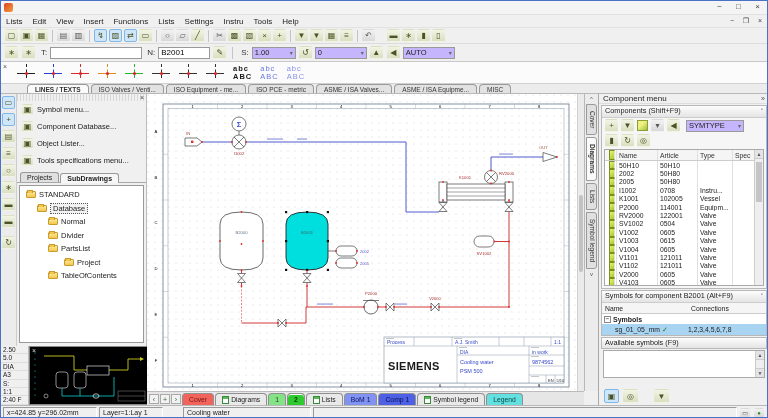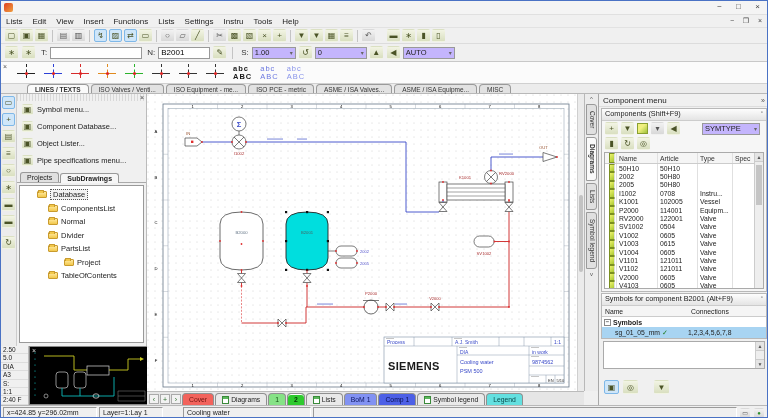--- a/index.html
+++ b/index.html
@@ -303,35 +303,35 @@
         <div class="lp-btn">
           <div class="chip">▣</div>
           <span>Component Database...</span>
         </div>
         <div class="lp-btn">
           <div class="chip">▣</div>
           <span>Object Lister...</span>
         </div>
         <div class="lp-btn">
           <div class="chip">▣</div>
-          <span>Pipe specifications menu...</span>
+          <span>Tools specifications menu...</span>
         </div>
       </div>
     <div class="lp-tabs" id="lp-tabs">
         <div class="lp-tab">Projects</div>
         <div class="lp-tab active">SubDrawings</div>
       </div>
     <div class="lp-tree" id="lp-tree">
+        <div class="tree-row" style="padding-left: 6px;">
+          <div class="folder"></div>
+          <span class="tlab">STANDARD</span>
+        </div>
         <div class="tree-row selected" style="padding-left: 17px;">
           <div class="folder"></div>
           <span class="tlab">Database</span>
-        </div>
-        <div class="tree-row" style="padding-left: 28px;">
-          <div class="folder"></div>
-          <span class="tlab">ComponentsList</span>
         </div>
         <div class="tree-row" style="padding-left: 28px;">
           <div class="folder"></div>
           <span class="tlab">Normal</span>
         </div>
         <div class="tree-row" style="padding-left: 28px;">
           <div class="folder"></div>
           <span class="tlab">Divider</span>
         </div>
         <div class="tree-row" style="padding-left: 28px;">
@@ -664,21 +664,21 @@
       <div class="rp-sechead">
         <span>Components (Shift+F9)</span>
         <span class="hicon">▫</span>
       </div>
       <div class="rp-tools" id="rp-tools1">
         <div class="chip">+</div>
           <div class="chip">▼</div>
           <div class="swatch"></div>
           <div class="chip gray">▾</div>
           <div class="chip">◀</div>
-          <div class="fsel" style="width:58px;margin-left:20px">
+          <div class="fsel" style="width:58px;margin-left:4px">
             <span>SYMTYPE</span>
             <span class="arr">▾</span>
           </div>
       </div>
       <div class="rp-tools" id="rp-tools2">
           <div class="chip">▮</div>
           <div class="chip">↻</div>
           <div class="chip">◎</div>
         </div>
       <div class="rp-table">
@@ -849,20 +849,23 @@
       </div>
       <div class="sym-sel">
         <span class="nm">
             <span>sg_01_05_mm</span>
             <span class="ck">✓</span>
           </span>
         <span>1,2,3,4,5,6,7,8</span>
       </div>
     </div>
     <div class="rp-sec" style="background:#f0f0f0;border:none;">
+      <div class="rp-sechead" style="border:1px solid #b8b8b8;">
+        <span>Available symbols (F9)</span>
+      </div>
       <div class="avail-box">
         <div class="tscroll">
           <div class="tsbtn">▲</div>
           <div class="tsbtn" style="position:absolute;bottom:0;width:100%;border-top:1px solid #ccc;border-bottom:none">▼</div>
         </div>
       </div>
     </div>
     <div class="rp-bottools" id="rp-bottools">
         <div class="chip active">▣</div>
         <div class="chip">◎</div>

